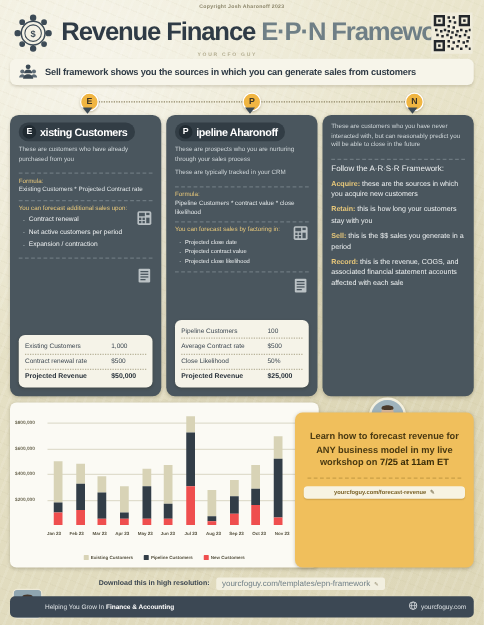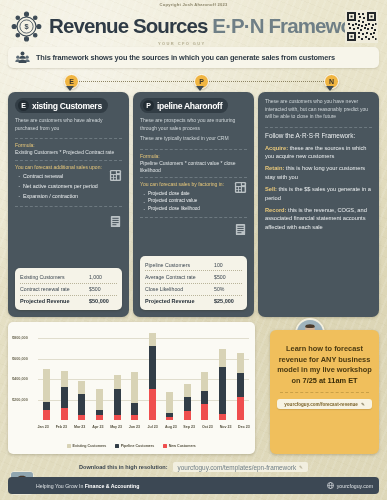--- a/index.html
+++ b/index.html
@@ -147,21 +147,21 @@
   .xaxis{position:absolute;left:26px;right:2px;bottom:20px;height:9px;display:flex;}
   .xl{flex:1;text-align:center;font-size:3.6px;color:#55513f;font-weight:700;}
   .legend{
     position:absolute;left:0;right:0;bottom:6px;display:flex;justify-content:center;gap:9px;
   }
   .lg{display:flex;align-items:center;gap:2px;font-size:3.6px;color:#55513f;font-weight:700;}
   .sw{width:3.4px;height:3.4px;border-radius:.5px;}
 
   
   .promo{
-    position:absolute;right:8px;top:330px;width:109px;height:124px;
+    position:absolute;right:8px;top:330px;width:143px;height:124px;
     background:#f0bf5c;border-radius:6px;
     box-shadow:0 1px 3px rgba(80,60,20,.28);
     padding:14px 7px 6px;box-sizing:border-box;text-align:center;
   }
   .promo-txt{font-size:7.4px;color:#4a3a12;line-height:1.42;font-weight:600;}
   .promo-date{font-weight:800;color:#3a2d08;}
   .promo-div{border-top:1px dashed #c9a046;margin:6px 3px;}
   .promo-hurry{font-size:7.6px;font-weight:800;color:#fbf6e6;line-height:1.3;text-shadow:0 1px 1px rgba(120,85,10,.45);}
   .promo-btn{
     margin:6px auto 0;background:#f7f3e2;border-radius:3px;
@@ -223,21 +223,21 @@
           <circle cx="30.6" cy="30.6" r="2.1" fill="#3c4a55"></circle>
           <line x1="20" y1="7.4" x2="20" y2="8.5"></line>
             <line x1="20" y1="31.5" x2="20" y2="32.6"></line>
           <line x1="7.4" y1="20" x2="8.5" y2="20"></line>
             <line x1="31.5" y1="20" x2="32.6" y2="20"></line>
         </g>
         <text x="20" y="23.6" font-size="9" font-weight="800" fill="#3c4a55" text-anchor="middle" font-family="Liberation Sans, sans-serif">$</text>
       </svg>
     </div>
     <div class="title">
-      <span>Revenue Sources</span>
+      <span>Revenue Finance</span>
       <span class="epn">E·P·N Framework</span>
     </div>
     <div class="subttl">YOUR CFO GUY</div>
     <div class="qr">
       <svg viewBox="0 0 31 31" width="31" height="31">
         <rect width="31" height="31" fill="#f0ecdb"></rect>
         <g fill="#23272b">
           <rect x="1" y="1" width="9" height="9"></rect>
             <rect x="21" y="1" width="9" height="9"></rect>
             <rect x="1" y="21" width="9" height="9"></rect>
@@ -295,21 +295,21 @@
       <svg viewBox="0 0 20 20" width="15" height="15">
         <circle cx="10" cy="4.6" r="2.6" fill="#3c4a55"></circle>
         <path d="M5.6 11.5c0-2.4 2-4 4.4-4s4.4 1.6 4.4 4z" fill="#3c4a55"></path>
         <circle cx="3.8" cy="9.6" r="2.2" fill="#5d6b76"></circle>
         <circle cx="16.2" cy="9.6" r="2.2" fill="#5d6b76"></circle>
         <path d="M0.4 16c0-2.2 1.6-3.6 3.4-3.6S7.2 13.8 7.2 16z" fill="#5d6b76"></path>
         <path d="M12.8 16c0-2.2 1.6-3.6 3.4-3.6S19.6 13.8 19.6 16z" fill="#5d6b76"></path>
         <path d="M4.6 17.4c0-2.9 2.4-4.8 5.4-4.8s5.4 1.9 5.4 4.8z" fill="#3c4a55"></path>
       </svg>
     </div>
-    <div class="banner-txt">This framework shows you the sources in which you can generate sales from customers</div>
+    <div class="banner-txt">Sell framework shows you the sources in which you can generate sales from customers</div>
   </div>
 
   <div class="connector">
     <div class="conn-line" style="left:77px;width:127px;"></div>
     <div class="conn-line" style="left:207px;width:127px;"></div>
     <div class="badge" style="left:64px;">E</div>
     <div class="badge" style="left:194px;">P</div>
     <div class="badge" style="left:324px;">N</div>
     <div class="arrow" style="left:66px;"></div>
     <div class="arrow" style="left:196px;"></div>

